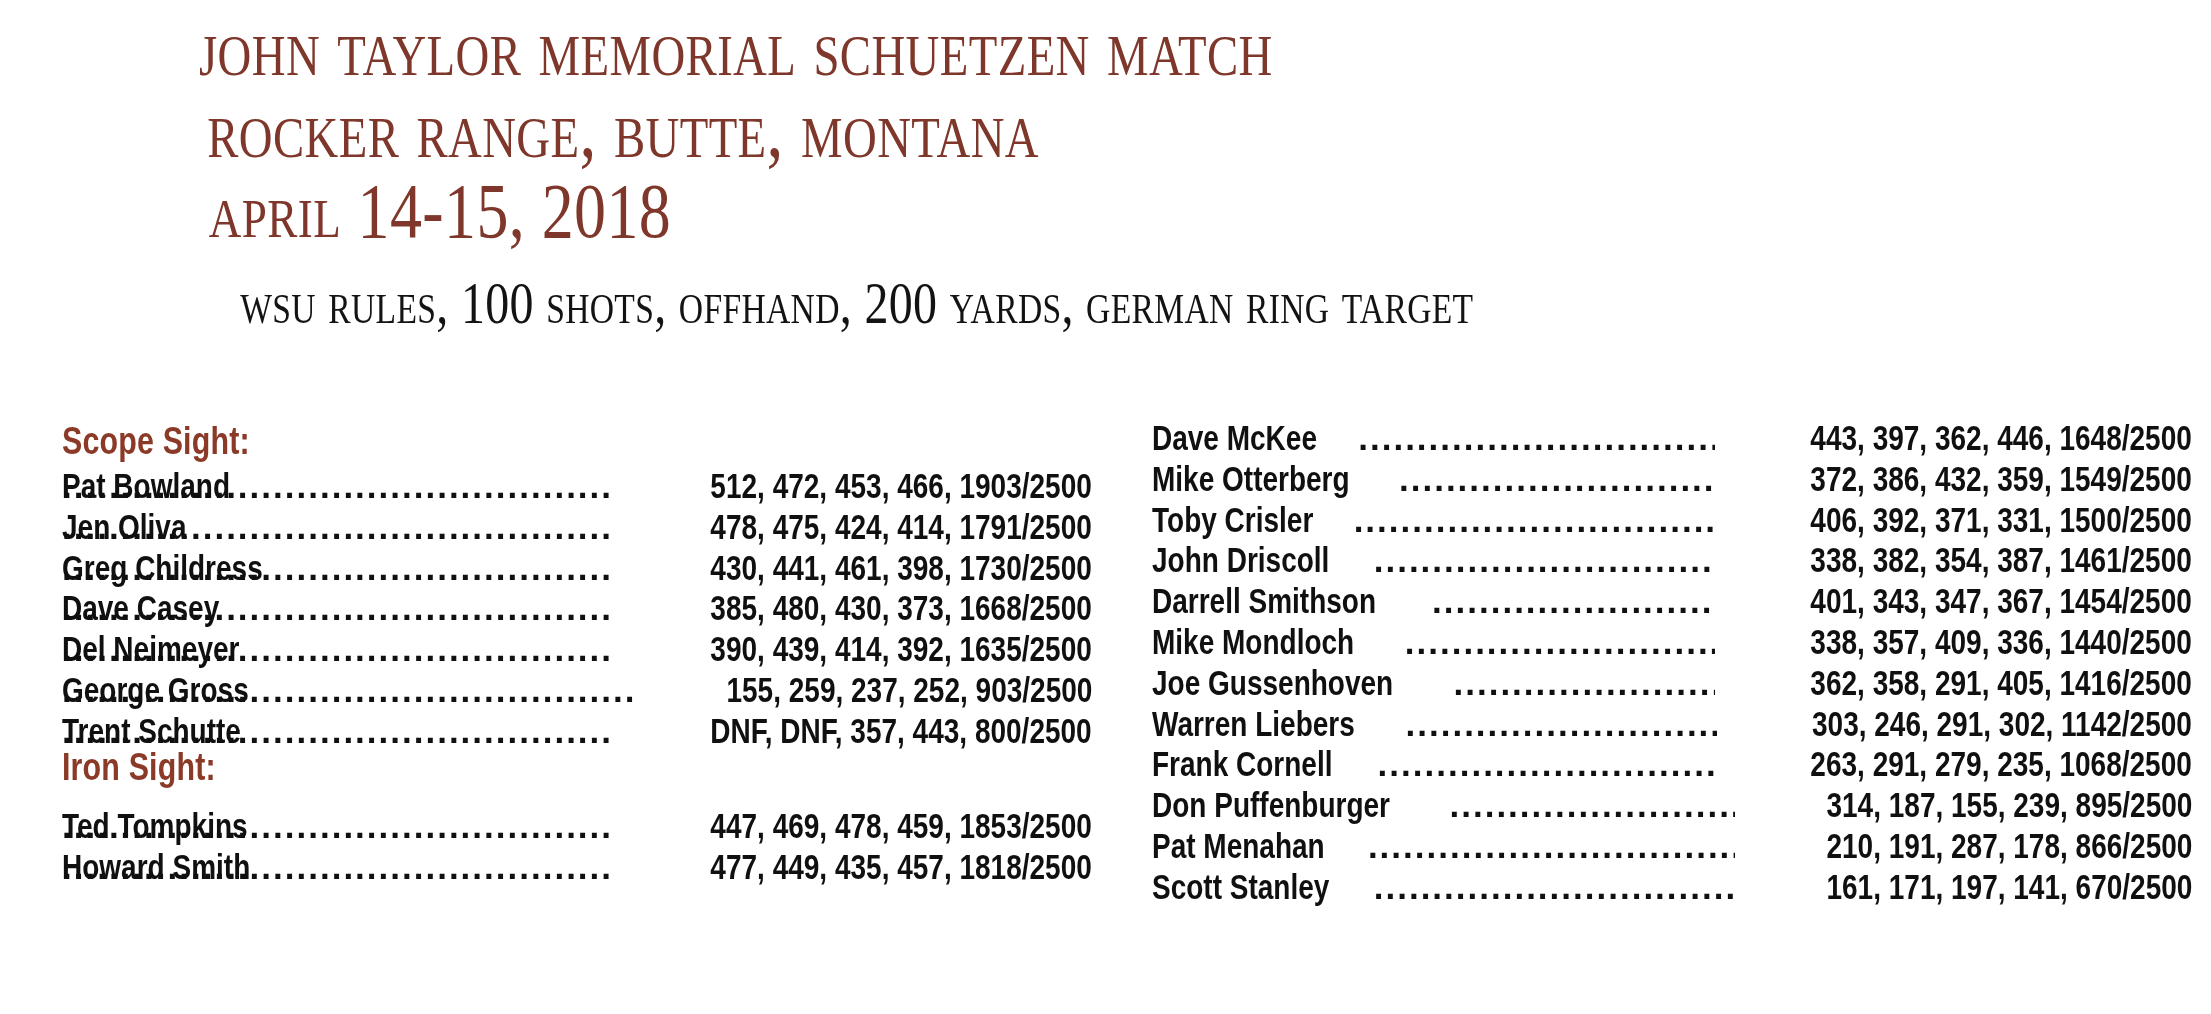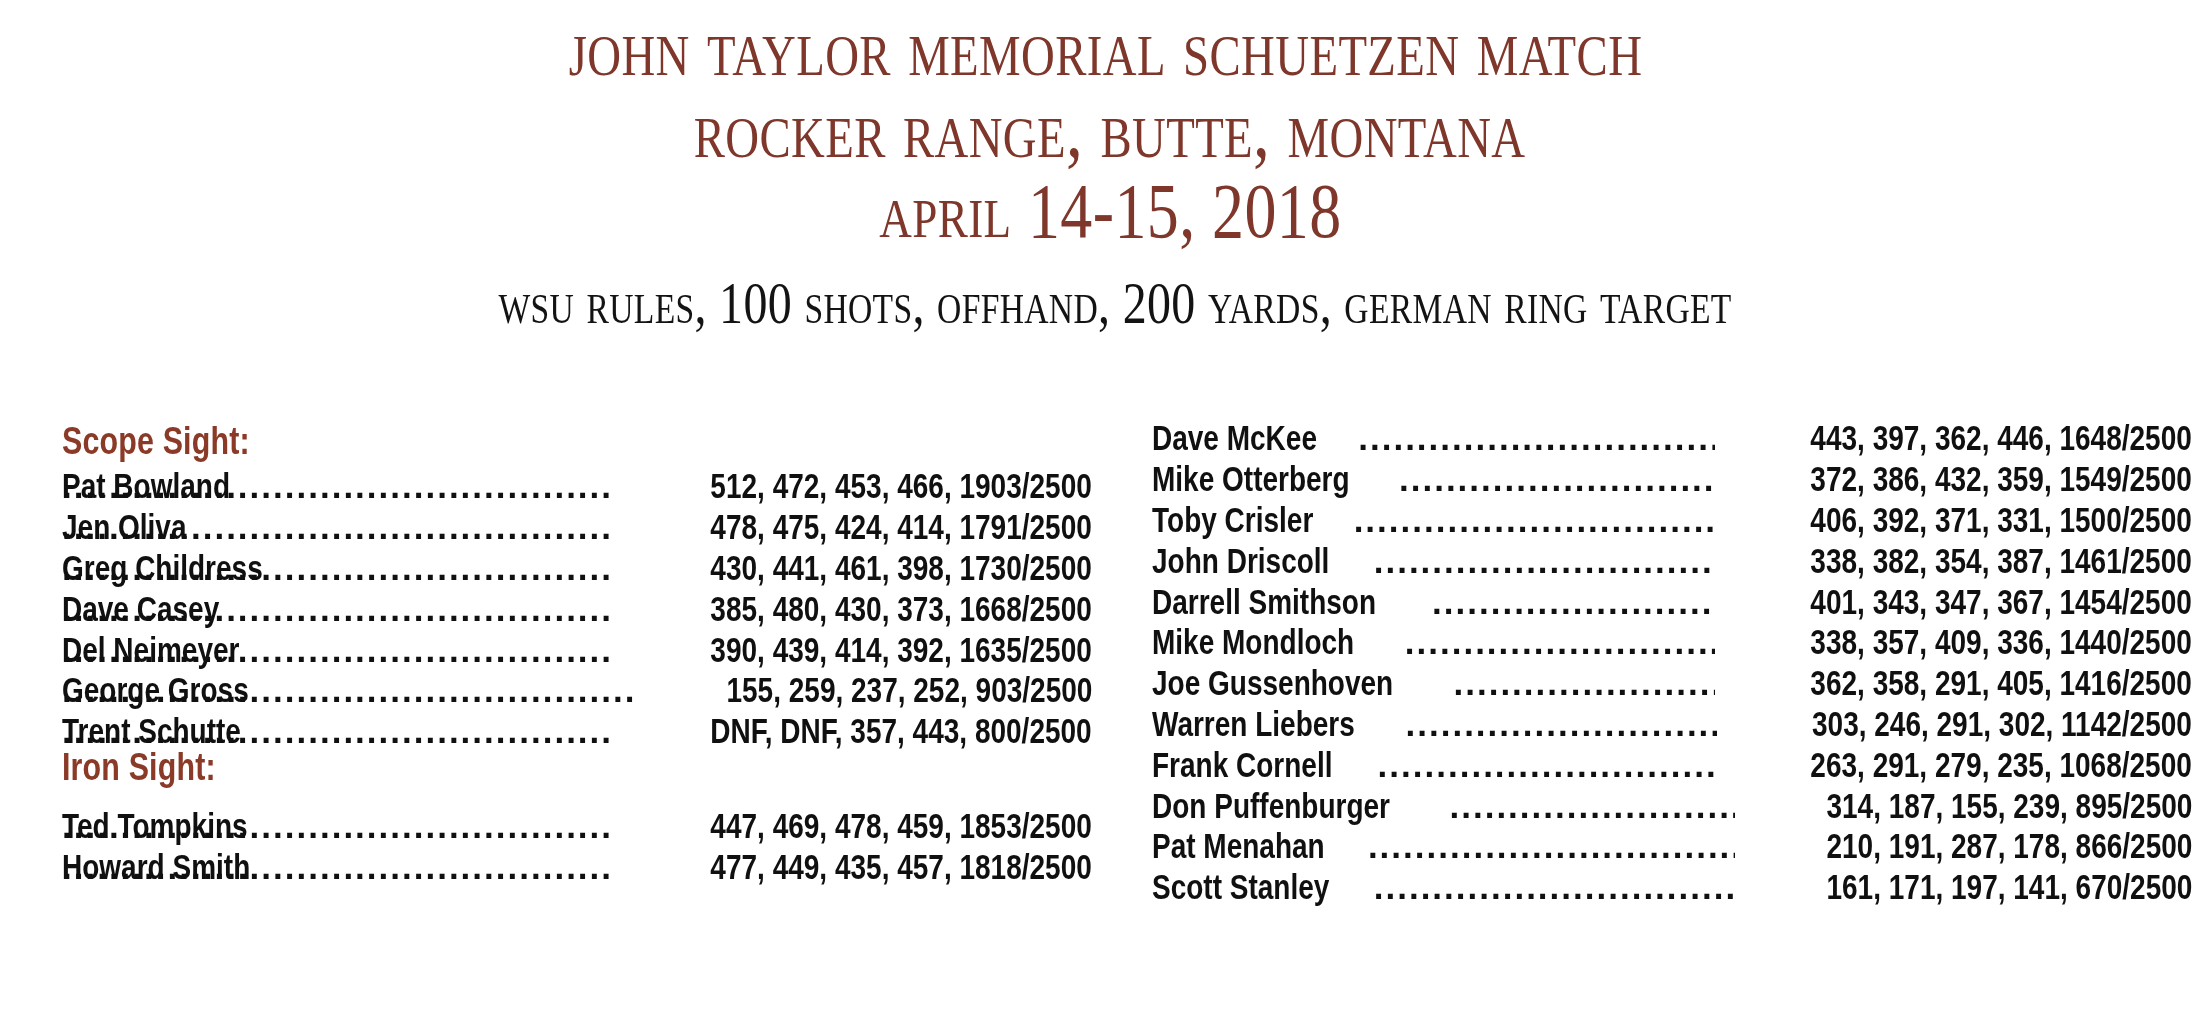--- a/index.html
+++ b/index.html
@@ -14,21 +14,20 @@
     overflow: hidden;
     position: relative;
   }
 
   
   .title-block {
     position: absolute;
     left: 0;
     top: 8px;
     width: 2211px;
-    text-align: center;
   }
   .title-line {
     font-family: "Liberation Serif", serif;
     color: #7E372A;
     font-weight: 400;
     font-variant: small-caps;
     text-transform: lowercase;
     letter-spacing: 0.5px;
     line-height: 0.98;
     white-space: nowrap;
@@ -85,21 +84,21 @@
   .head-scope { position: absolute; top: 4px;   left: 0; }
   .head-iron  { position: absolute; top: 330px; left: 0; }
 
   .rows { position: absolute; left: 0; width: 100%; }
   .rows-scope { top: 48px; }
   .rows-iron  { top: 374px; margin-top: 14px; }
   .rows-right { top: 0px; }
 
   .entry {
     display: flex;
-    align-items: center;
+    align-items: flex-start;
     height: 40.8px;
     color: #101010;
     font-weight: 700;
     font-size: 35px;
     font-family: "Liberation Sans", sans-serif;
     white-space: nowrap;
     overflow: hidden;
   }
   .entry .nm {
     display: inline-block;

